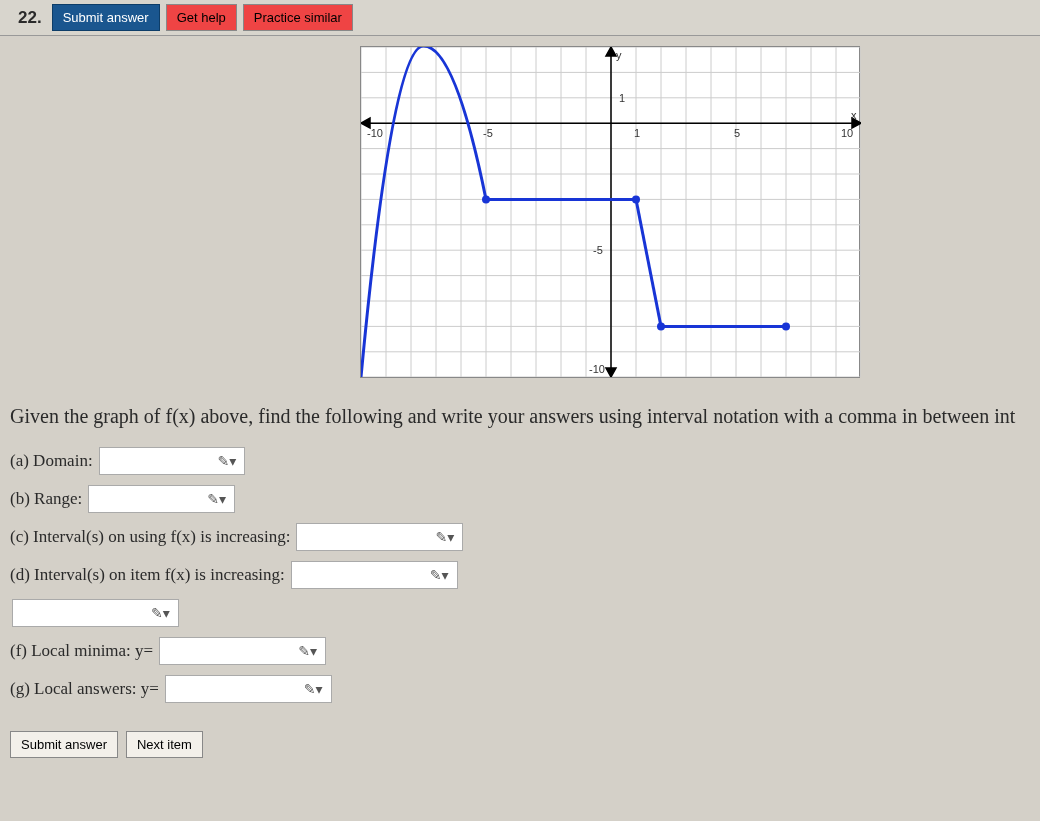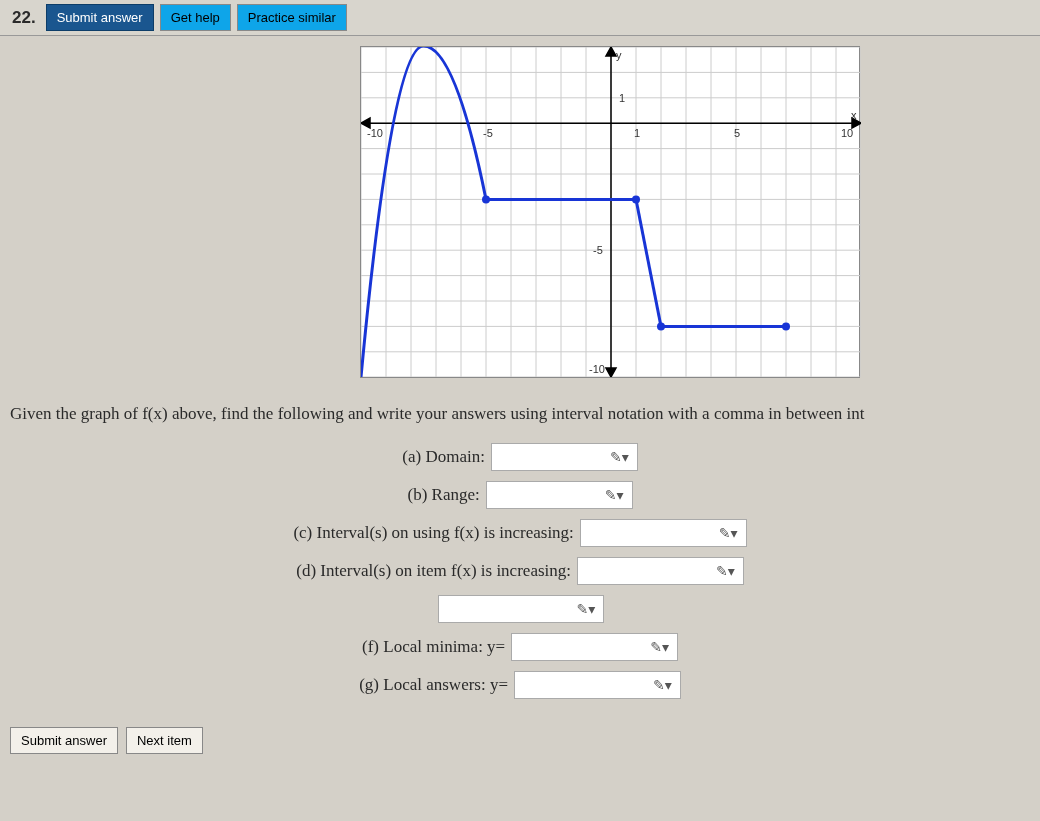--- a/index.html
+++ b/index.html
@@ -9,63 +9,62 @@
     background: #d4d0c8;
     width: 1040px;
     height: 821px;
     overflow: hidden;
     color: #2a2a2a;
   }
   .header-bar {
     display: flex;
     align-items: center;
     gap: 6px;
-    padding: 4px 12px;
+    padding: 4px 18px;
     border-bottom: 1px solid #999;
     background: #d8d5cd;
     font-family: Arial, sans-serif;
   }
   .qnum {
     font-weight: bold;
     font-size: 17px;
     margin-right: 4px;
   }
   .btn {
     border: 1px solid #888;
-    background: #0ea5e9;
+    background: #ef4444;
     padding: 5px 10px;
     font-size: 13px;
     cursor: pointer;
     font-family: Arial, sans-serif;
   }
   .btn.primary {
     background: #1a568f;
     color: #fff;
     border-color: #0d3d68;
   }
   .content {
     padding: 10px 10px 10px 10px;
   }
   .graph-wrap {
     width: 500px;
     margin: 0 0 18px 350px;
     background: #fff;
     border: 1px solid #888;
   }
   .prompt {
-    font-size: 17px;
+    font-size: 20px;
     margin: 24px 0 16px 0;
     line-height: 1.45;
   }
   .qrow {
     display: flex;
     align-items: center;
     font-size: 17px;
     margin-bottom: 10px;
-    justify-content: center;
   }
   .qlabel { margin-right: 4px; }
   .answer-wrap {
     display: inline-flex;
     align-items: center;
     border: 1px solid #aaa;
     background: #fff;
     padding: 2px 4px;
     margin-left: 2px;
   }

